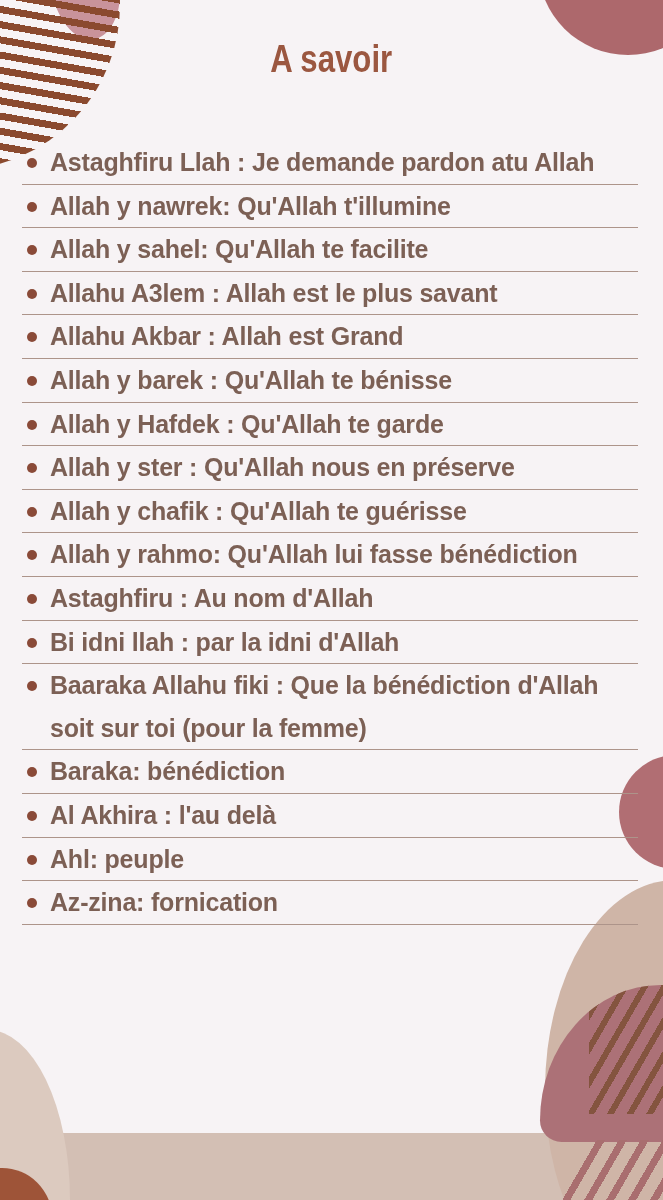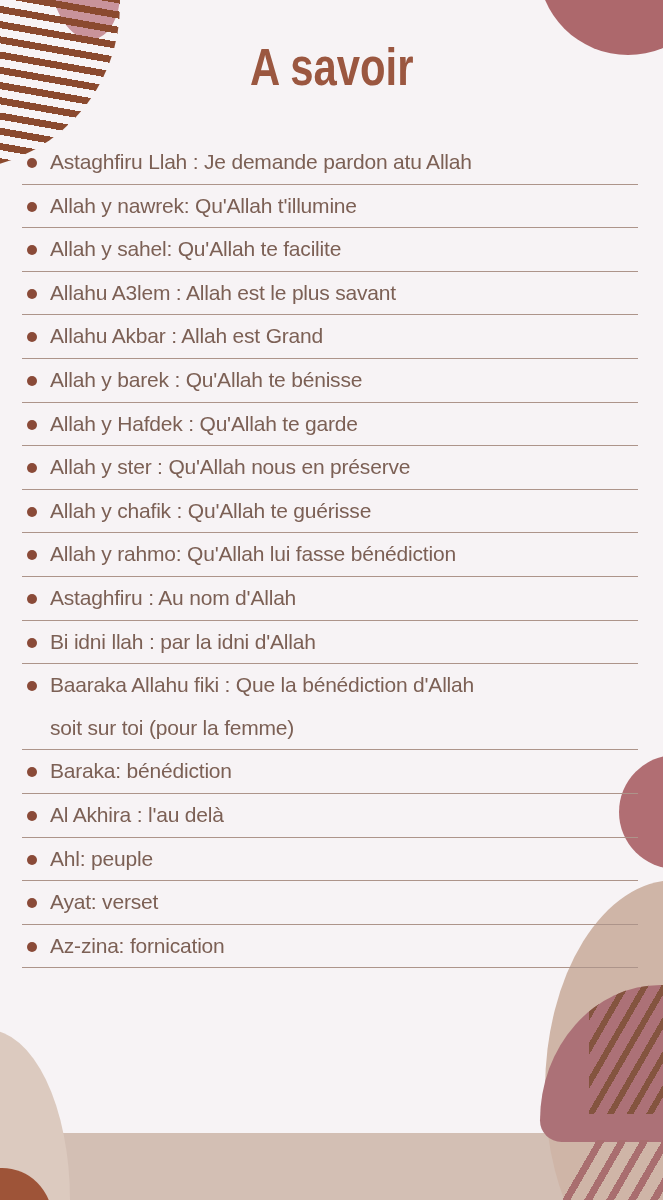--- a/index.html
+++ b/index.html
@@ -35,34 +35,35 @@
     position:absolute; left:35%; top:-10px; right:-20px; bottom:18%;
     background:repeating-linear-gradient(120deg, var(--stripe_dark) 0 6px, transparent 6px 17px);
   }
   .br-band-stripes{
     left:553px; top:1140px; width:112px; height:62px;
     background:repeating-linear-gradient(120deg, var(--stripe_mauve) 0 7px, transparent 7px 19px);
     clip-path:polygon(35% 0, 100% 0, 100% 100%, 0 100%);
   }
   .title{
     position:absolute; left:0; top:38px; width:663px; margin:0;
-    text-align:center; color:var(--accent); font-size:51px; font-weight:bold;
+    text-align:center; color:var(--accent); font-size:38px; font-weight:bold;
     letter-spacing:0px;
   }
   .title span{display:inline-block; transform:scaleX(0.82);}
   .list{position:absolute; left:22px; top:141px; width:616px;}
   .item{
     position:relative; padding-left:28px;
     border-bottom:1.5px solid var(--rule);
     box-sizing:border-box;
   }
   .item-text{
     display:block; white-space:pre-line;
-    color:var(--text); font-size:21px; line-height:42.6px;
+    color:var(--text); font-size:25px; line-height:42.6px;
     letter-spacing:-0.2px;
+    font-weight:bold;
   }
   .bullet{
     position:absolute; left:5px; top:17px; width:10px; height:10px;
     border-radius:50%; background:var(--bullet);
   }
 </style>
 </head>
 <body>
 
 <div class="canvas">
@@ -159,24 +160,20 @@
   <div class="item">
     <span class="bullet"></span>
     <span class="item-text">Al Akhira : l'au delà</span>
   </div>
 
   <div class="item">
     <span class="bullet"></span>
     <span class="item-text">Ahl: peuple</span>
   </div>
 
-  <div class="item">
-    <span class="bullet"></span>
-    <span class="item-text">Ayat: verset</span>
-  </div>
 
   <div class="item">
     <span class="bullet"></span>
     <span class="item-text">Az-zina: fornication</span>
   </div>
 </div>
 
 </div>
 
 </body></html>

